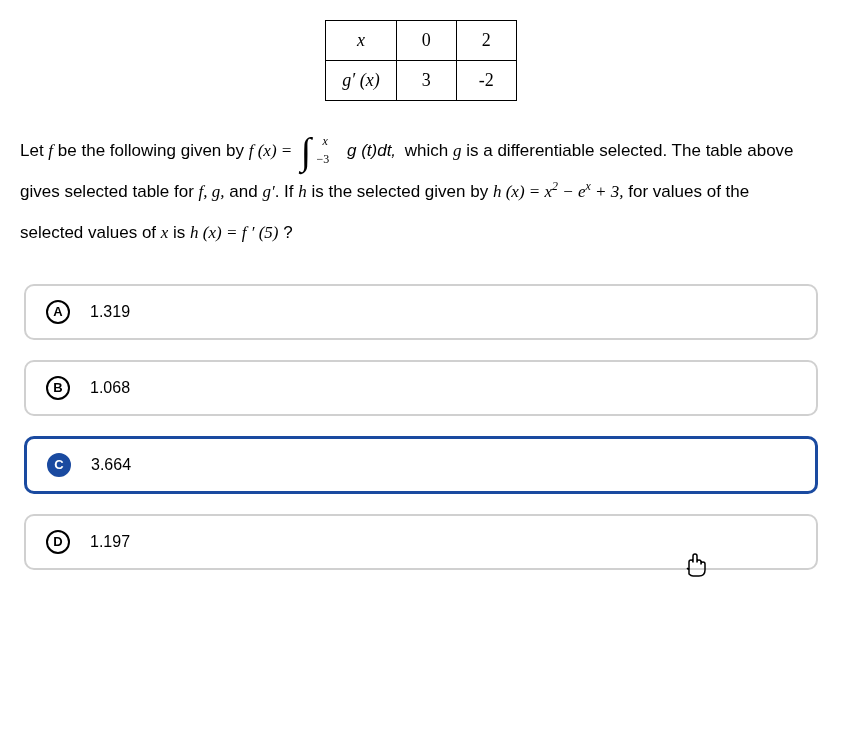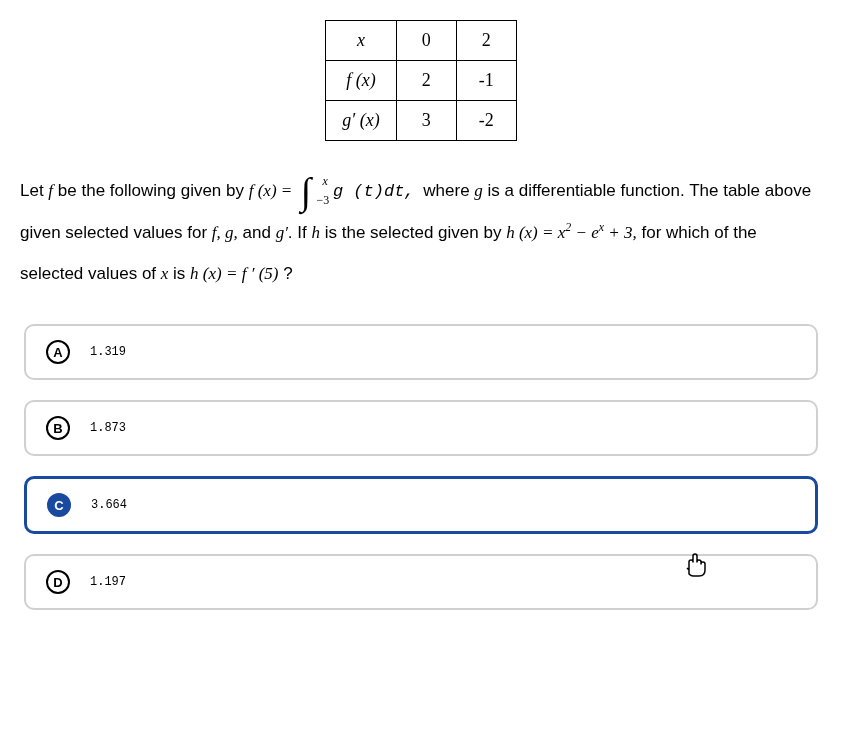--- a/index.html
+++ b/index.html
@@ -42,21 +42,21 @@
     .intsym {
       font-size: 38px;
       font-family: "Times New Roman", serif;
       font-style: normal;
       line-height: 0.8;
       display: inline-block;
       vertical-align: middle;
     }
     .ub { position: absolute; top: -4px; left: 22px; font-size: 12px; font-family: "Times New Roman", serif; font-style: italic; }
     .lb { position: absolute; bottom: -2px; left: 16px; font-size: 12px; font-family: "Times New Roman", serif; }
-    .integrand { margin-left: 22px; font-family: Liberation Mono, monospace; font-style: italic; }
+    .integrand { margin-left: 36px; font-family: Liberation Sans, sans-serif; font-style: italic; }
     .options {
       display: flex;
       flex-direction: column;
       gap: 20px;
       padding: 0 4px;
     }
     .option {
       border: 2px solid #d0d0d0;
       border-radius: 10px;
       padding: 14px 20px;
@@ -79,68 +79,63 @@
       justify-content: center;
       font-size: 13px;
       font-weight: bold;
       flex-shrink: 0;
     }
     .option.selected .badge {
       background: #1a4aa0;
       border-color: #1a4aa0;
       color: #fff;
     }
-    .option-text { font-size: 12px; font-family: Liberation Mono, monospace; }
+    .option-text { font-size: 16px; }
     .cursor-icon {
       position: absolute;
       right: 135px;
       top: 550px;
       pointer-events: none;
     }
     sup { font-size: 0.7em; vertical-align: super; }
   </style>
 </head>
 <body>
 
 <table class="data-table">
   <tbody>
       <tr>
     <td class="math-i">x</td>
     <td>0</td>
     <td>2</td>
   </tr>
   <tr>
-    <td class="math-i">f (x)</td>
-    <td>2</td>
-    <td>-1</td>
-  </tr>
-  <tr>
     <td class="math-i">g′ (x)</td>
     <td>3</td>
     <td>-2</td>
   </tr>
 </tbody>
   </table>
 
 <div class="problem-text">
-  <span>Let </span><span class="math">f</span><span> be the following given by </span><span class="math">f (x) = </span><span class="integral-expr"><span class="intsym">∫</span><span class="ub">x</span><span class="lb">−3</span><span class="integrand">g (t)dt,</span></span><span> where </span><span class="math">g</span><span> is a differentiable function. The table above</span>
+  <span>Let </span><span class="math">f</span><span> be the following given by </span><span class="math">f (x) = </span><span class="integral-expr"><span class="intsym">∫</span><span class="ub">x</span><span class="lb">−3</span><span class="integrand">g (t)dt,</span></span><span> which </span><span class="math">g</span><span> is a differentiable selected. The table above</span>
   <br>
-  <span>given selected values for </span><span class="math">f, g,</span><span> and </span><span class="math">g′</span><span>. If </span><span class="math">h</span><span> is the selected given by </span><span class="math">h (x) = x</span><sup class="math">2</sup><span class="math"> − e</span><sup class="math">x</sup><span class="math"> + 3,</span><span> for which of the</span>
+  <span>gives selected table for </span><span class="math">f, g,</span><span> and </span><span class="math">g′</span><span>. If </span><span class="math">h</span><span> is the selected given by </span><span class="math">h (x) = x</span><sup class="math">2</sup><span class="math"> − e</span><sup class="math">x</sup><span class="math"> + 3,</span><span> for values of the</span>
   <br>
   <span>selected values of </span><span class="math">x</span><span> is </span><span class="math">h (x) = f ′ (5)</span><span> ?</span>
 </div>
 
 <div class="options">
   <div class="option">
     <div class="badge">A</div>
     <div class="option-text">1.319</div>
   </div>
   <div class="option">
     <div class="badge">B</div>
-    <div class="option-text">1.873</div>
+    <div class="option-text">1.068</div>
   </div>
   <div class="option selected">
     <div class="badge">C</div>
     <div class="option-text">3.664</div>
   </div>
   <div class="option">
     <div class="badge">D</div>
     <div class="option-text">1.197</div>
   </div>
 </div>

